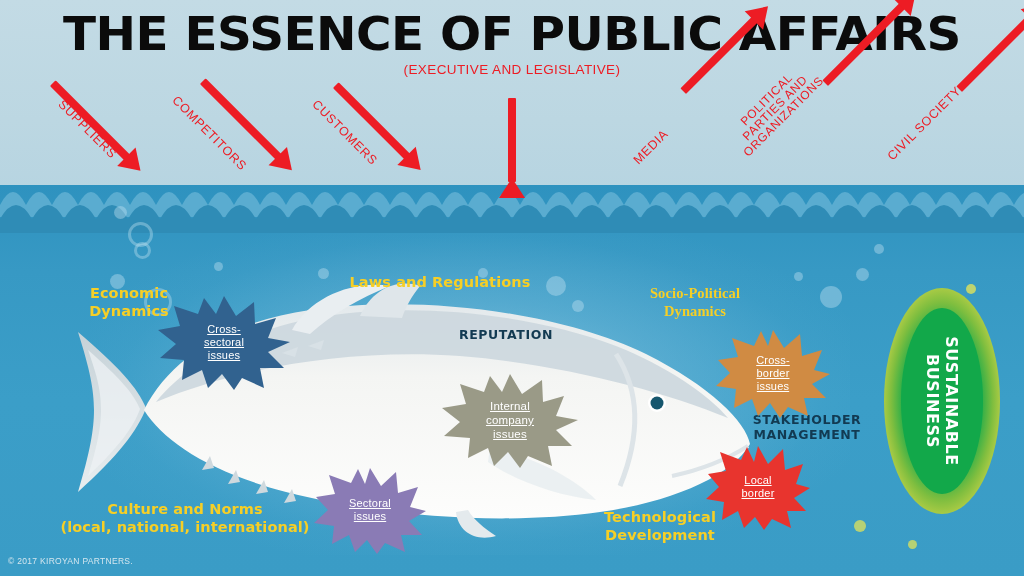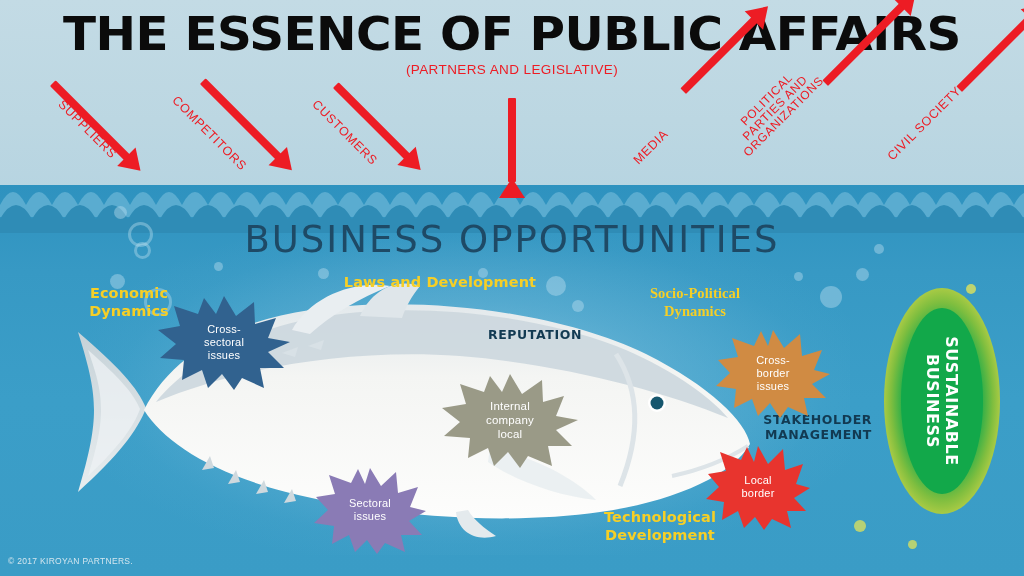--- a/index.html
+++ b/index.html
@@ -111,36 +111,37 @@
 
   
   .navy{
     position:absolute;
     color:#123a52;
     font-family:"DejaVu Sans", sans-serif;
     font-weight:700;
     font-size:12.5px;
     line-height:15px;
     letter-spacing:.6px;
-    text-align:right;
+    text-align:center;
     white-space:pre;
   }
 
   
   .burst{position:absolute;}
   .burst svg{display:block;}
   .burst .btxt{
     position:absolute;left:0;top:0;width:100%;height:100%;
     display:flex;align-items:center;justify-content:center;
     color:#ffffff;
     font-family:"Liberation Sans", sans-serif;
     font-size:11px;line-height:13px;
     text-align:center;white-space:pre;
     letter-spacing:.2px;
     pointer-events:none;
+    text-decoration:underline;
   }
   .burst.internal .btxt{font-size:11.5px;line-height:14px;}
 
   
   #sust-glow{
     position:absolute;left:884px;top:288px;width:116px;height:226px;
     border-radius:50%;
     background:radial-gradient(ellipse at 50% 50%, #12a84a 0%, #13a94b 44%, #7fbe3f 62%, #b8cf47 74%, rgba(150,200,120,.35) 86%, rgba(140,195,130,0) 100%);
   }
   #sust-oval{
@@ -314,21 +315,21 @@
     <div class="arrow-shaft" style="height:104px;"></div>
     <div class="arrow-head" style="top:100px;"></div>
   </div>
   <div class="arrow-label" style="left:314px;top:96px;transform:rotate(45deg);">CUSTOMERS</div>
 
   <div class="arrow-wrap" style="left:508px;top:98px;">
     <div class="arrow-shaft" style="height:84px;"></div>
     <div class="arrow-head" style="top:80px;transform:rotate(180deg);border-top-color:#ed1c24;"></div>
   </div>
   <div id="gov-label">
-    <div>(PARTNERS AND LEGISLATIVE)</div>
+    <div>(EXECUTIVE AND LEGISLATIVE)</div>
   </div>
 
   <div class="arrow-wrap" style="left:686px;top:94px;transform:rotate(-135deg);">
     <div class="arrow-shaft" style="height:104px;"></div>
     <div class="arrow-head" style="top:100px;"></div>
   </div>
   <div class="arrow-label" style="left:636px;top:156px;transform:rotate(-45deg);">MEDIA</div>
 
   <div class="arrow-wrap" style="left:828px;top:86px;transform:rotate(-135deg);">
     <div class="arrow-shaft" style="height:112px;"></div>
@@ -339,30 +340,31 @@
     <div>PARTIES AND</div>
     <div>ORGANIZATIONS</div>
   </div>
 
   <div class="arrow-wrap" style="left:962px;top:92px;transform:rotate(-135deg);">
     <div class="arrow-shaft" style="height:104px;"></div>
     <div class="arrow-head" style="top:100px;"></div>
   </div>
   <div class="arrow-label" style="left:890px;top:152px;transform:rotate(-45deg);">CIVIL SOCIETY</div>
 
-  <div id="biz-opps">BUSINESS OPPORTUNITIES</div>
 
   <div class="yellow" style="left:44px;top:284px;width:170px;">Economic
 Dynamics</div>
 
-  <div class="yellow" style="left:270px;top:273px;width:340px;">Laws and Development</div>
+  <div class="yellow" style="left:270px;top:273px;width:340px;">Laws and Regulations</div>
 
   <div class="yellow" style="left:600px;top:284px;width:190px;font-family:Liberation Serif, serif;">Socio-Political
 Dynamics</div>
 
+  <div class="yellow" style="left:20px;top:500px;width:330px;">Culture and Norms
+(local, national, international)</div>
 
   <div class="yellow" style="left:540px;top:508px;width:240px;">Technological
 Development</div>
 
   <div class="navy" style="left:430px;top:327px;width:152px;">REPUTATION</div>
 
   <div class="navy" style="left:742px;top:412px;width:130px;">STAKEHOLDER
 MANAGEMENT</div>
 
   <div class="burst" style="left:158px;top:294px;width:132px;height:96px;">
@@ -382,21 +384,21 @@
 border
 issues</div>
   </div>
 
   <div class="burst internal" style="left:442px;top:372px;width:136px;height:96px;">
     <svg viewBox="0 0 136 96" width="136" height="96">
       <polygon points="68,2 80,22 100,8 101,30 122,24 114,44 136,48 114,58 130,74 106,74 110,94 86,84 78,96 66,80 52,94 46,76 26,86 28,66 2,64 18,50 0,36 24,32 18,12 42,20 48,4 60,20" fill="#9a9a87"></polygon>
     </svg>
     <div class="btxt">Internal
 company
-local</div>
+issues</div>
   </div>
 
   <div class="burst" style="left:314px;top:466px;width:112px;height:88px;">
     <svg viewBox="0 0 112 88" width="112" height="88">
       <polygon points="56,2 67,20 82,6 84,27 104,21 96,41 112,45 95,55 108,69 87,69 91,86 71,77 63,88 53,74 41,86 35,69 18,78 20,60 0,57 14,44 2,31 21,28 15,9 37,17 44,3 51,18" fill="#8a7bb5"></polygon>
     </svg>
     <div class="btxt">Sectoral
 issues</div>
   </div>
 

